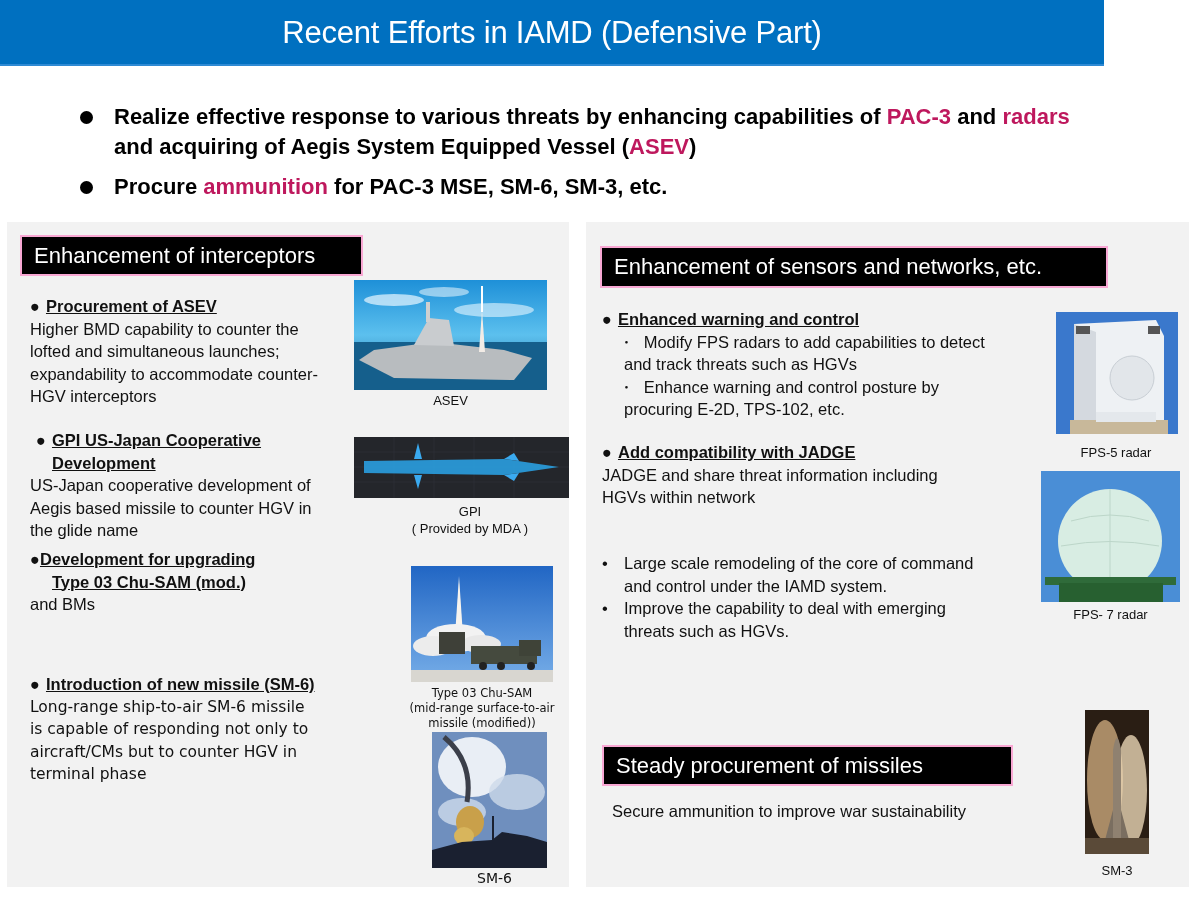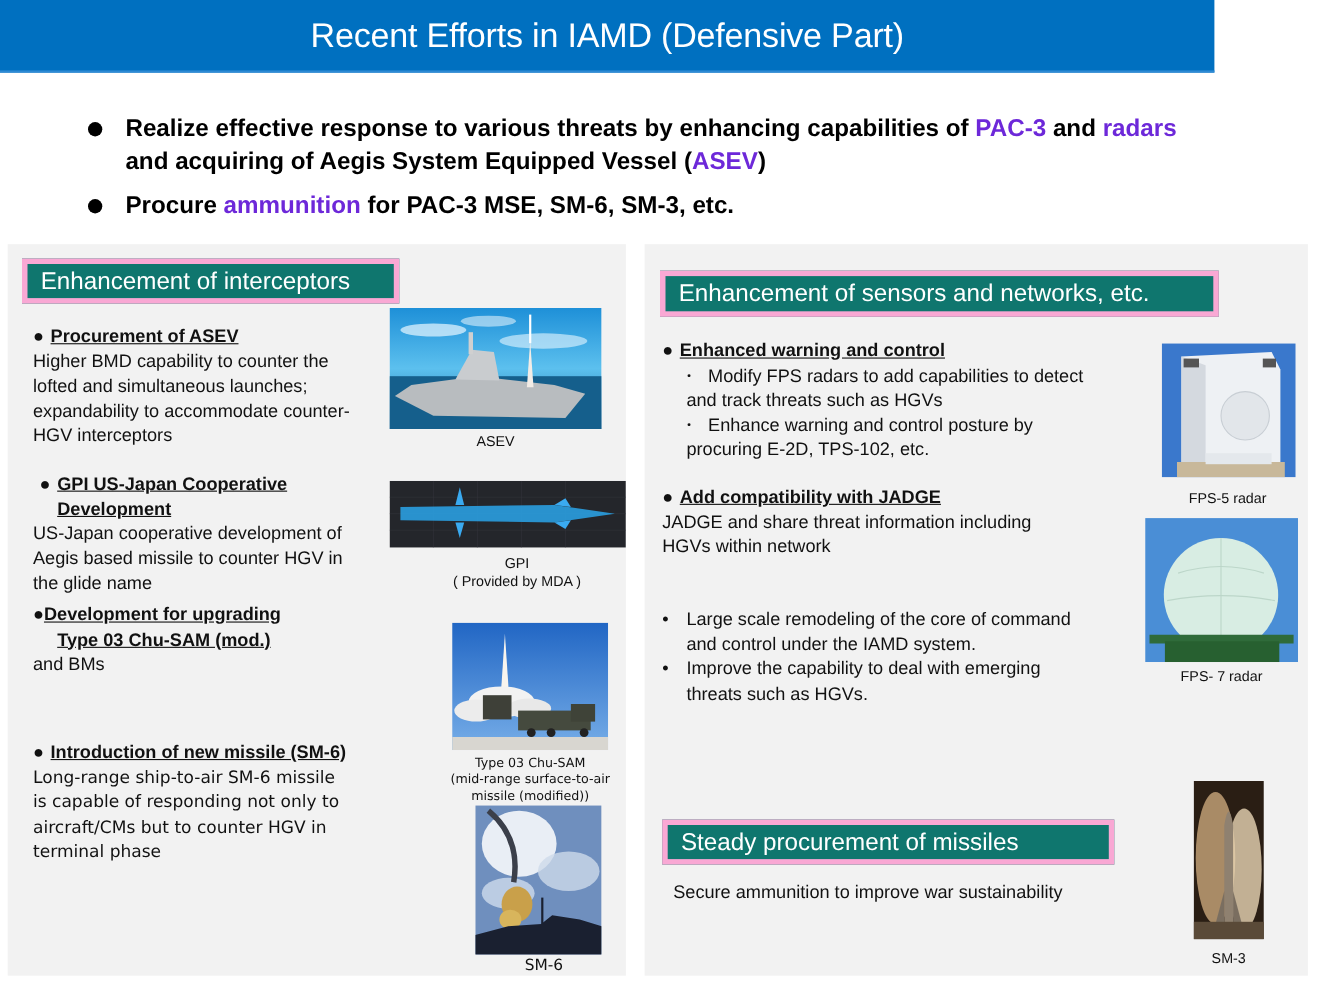--- a/index.html
+++ b/index.html
@@ -12,30 +12,30 @@
     display: flex; align-items: center; justify-content: center;
   }
   .title-bar h1 {
     font-family: "Liberation Sans", sans-serif; font-weight: normal;
     font-size: 31px; color: #ffffff; letter-spacing: -0.2px; margin-top: 2px;
   }
 
   .top-bullets { position: absolute; left: 78px; top: 102px; width: 1100px; }
   .top-bullet { position: relative; padding-left: 36px; font-size: 22px; font-weight: bold; line-height: 30px; margin-bottom: 10px; }
   .top-bullet .dot { position: absolute; left: 2px; top: 9px; width: 13px; height: 13px; border-radius: 50%; background: #000; }
-  .red { color: #6d28d9; }
+  .red { color: #be185d; }
 
   .panel { position: absolute; background: #f2f2f2; }
   .panel-left { left: 7px; top: 222px; width: 562px; height: 665px; }
   .panel-right { left: 586px; top: 222px; width: 603px; height: 665px; }
 
   .sec-header {
-    position: absolute; background: #0f766e; color: #fff;
+    position: absolute; background: #000000; color: #fff;
     font-size: 22px; display: flex; align-items: center; padding-left: 12px;
-    border: 5px solid #f9a8d4;
+    border: 2px solid #f9a8d4;
   }
 
   .item { position: absolute; font-size: 16.5px; line-height: 22.5px; color: #111; }
   .item-title { font-weight: bold; text-decoration: underline; position: relative; }
   .item-title .bul { text-decoration: none; display: inline-block; margin-right: 6px; font-weight: bold; }
   .verdana { font-family: "DejaVu Sans", sans-serif; font-size: 15.5px; line-height: 22.5px; }
 
   .img-box { position: absolute; overflow: hidden; }
   .caption { position: absolute; font-size: 13px; text-align: center; color: #111; line-height: 17px; }
   .caption.dv { font-family: "DejaVu Sans", sans-serif; font-size: 11.5px; line-height: 15px; }

